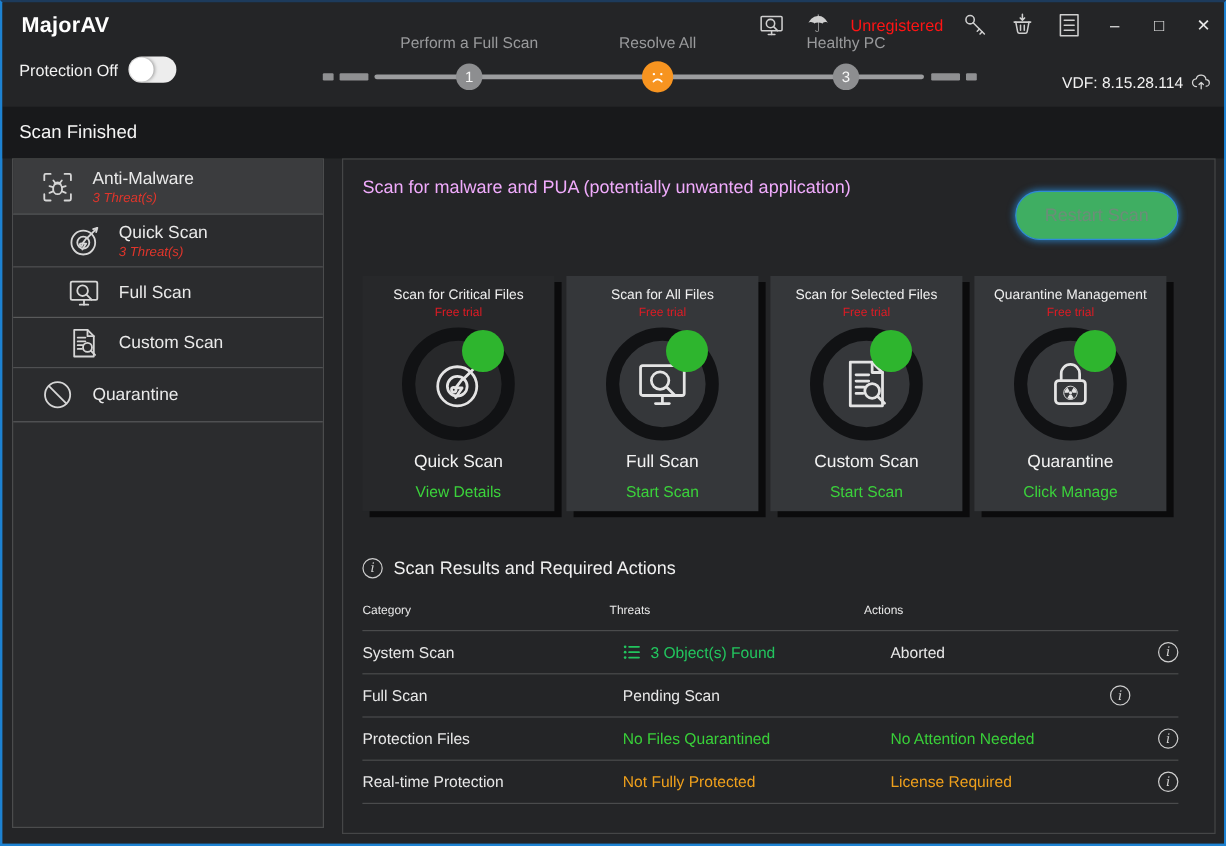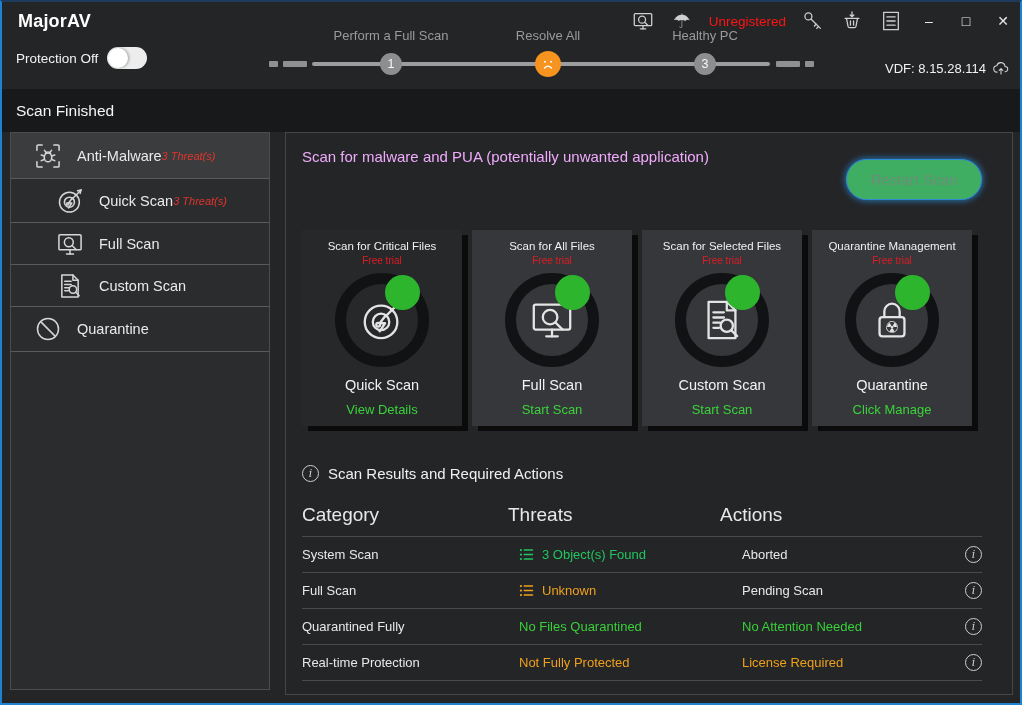--- a/index.html
+++ b/index.html
@@ -41,21 +41,21 @@
   .scan-bar { position: absolute; left: 0; top: 87px; right: 0; height: 43px; background: #18191b; display: flex; align-items: center; }
   .scan-bar span { margin-left: 14px; font-size: 15.5px; color: #f5f5f5; }
   
   .sidebar { position: absolute; left: 8px; top: 130px; width: 260px; bottom: 13px; background: #2b2c2e; border: 1px solid #4b4c4d; }
   .side-item { display: flex; align-items: center; border-bottom: 1px solid #595a5b; cursor: pointer; background: #2b2c2e; }
   .side-item.sel { background: #3b3c3e; }
   .side-icon { display: flex; align-items: center; justify-content: center; width: 30px; height: 30px; margin-right: 14px; }
   .side-icon svg { width: 28px; height: 28px; stroke: #d6d6d6; fill: none; stroke-width: 1.3; stroke-linecap: round; stroke-linejoin: round; }
   .lvl0 { margin-left: 22px; }
   .lvl1 { margin-left: 44px; }
-  .side-text { display: flex; flex-direction: row; }
+  .side-text { display: flex; flex-direction: column; }
   .side-label { font-size: 14.5px; color: #eaeaea; }
   .side-badge { font-size: 11px; font-style: italic; color: #e0352b; margin-top: 2px; }
   .side-badge:empty { display: none; }
   .h46 { height: 46px; } .h44 { height: 44px; } .h42 { height: 42px; } .h45 { height: 45px; }
   
   .main { position: absolute; left: 283px; top: 130px; right: 7px; bottom: 8px; background: #242527; border: 1px solid #454647; }
   .main-header { position: relative; padding: 15px 16px 0 16px; height: 70px; }
   .main-heading { font-size: 15px; color: #f0abfc; }
   .main-sub { font-size: 13px; color: #e8e8e8; margin-top: 15px; }
   .restart-btn {
@@ -72,21 +72,21 @@
   .ring { position: relative; width: 94px; height: 94px; margin: 7px auto 0; border-radius: 50%; border: 11px solid #111214; display: flex; align-items: center; justify-content: center; }
   .ring svg { width: 46px; height: 46px; stroke: #e4e4e4; fill: none; stroke-width: 1.2; stroke-linecap: round; stroke-linejoin: round; }
   .dot { position: absolute; top: -9px; right: -2px; width: 35px; height: 35px; border-radius: 50%; background: #2eb52e; }
   .card-name { font-size: 14.5px; color: #f2f2f2; margin-top: 10px; }
   .card-action { font-size: 13px; color: #3bd23b; margin-top: 9px; cursor: pointer; }
   
   .results-heading { display: flex; align-items: center; gap: 9px; margin: 26px 16px 0 16px; color: #f0f0f0; font-size: 15px; }
   .info-circle { width: 17px; height: 17px; min-width: 17px; border: 1px solid #cfcfcf; border-radius: 50%; color: #cfcfcf; font-size: 11px; font-style: italic; font-family: "DejaVu Serif", serif; display: flex; align-items: center; justify-content: center; cursor: pointer; }
   .rtable { margin: 16px 30px 0 16px; }
   .trow { display: grid; grid-template-columns: 206px 212px 200px 1fr; align-items: center; border-bottom: 1px solid #4a4b4c; }
-  .thead { padding: 6px 0 10px 0; color: #e8e8e8; font-size: 19px; }
+  .thead { padding: 6px 0 10px 0; color: #e8e8e8; font-size: 10px; }
   .tbody-row { height: 36px; font-size: 13px; gap: 11px; }
   .cell-cat { color: #e8e8e8; }
   .cell-threats { display: flex; align-items: center; gap: 8px; }
   .list-ic { width: 15px; height: 15px; display: flex; }
   .list-ic svg { width: 15px; height: 15px; stroke: currentColor; fill: none; stroke-width: 2; stroke-linecap: round; }
   .t-red { color: #22c55e; } .t-orange { color: #efa01c; } .t-green { color: #39d039; } .t-white { color: #e8e8e8; }
   .cell-info { justify-self: end; }
 </style>
 </head>
 <body>
@@ -376,34 +376,26 @@
               </svg>
             </span>
           <span>3 Object(s) Found</span>
         </span>
         <span class="t-white">Aborted</span>
         <span class="info-circle cell-info">i</span>
       </div>
 
       <div class="trow tbody-row">
         <span class="cell-cat">Full Scan</span>
-        <span class="cell-threats t-orange">
-          <span class="list-ic">
-              <svg>
-                <use href="#sym-list"></use>
-              </svg>
-            </span>
-          <span>Unknown</span>
-        </span>
         <span class="t-white">Pending Scan</span>
         <span class="info-circle cell-info">i</span>
       </div>
 
       <div class="trow tbody-row">
-        <span class="cell-cat">Quarantined Fully</span>
+        <span class="cell-cat">Protection Files</span>
         <span class="cell-threats t-green">
           <span>No Files Quarantined</span>
         </span>
         <span class="t-green">No Attention Needed</span>
         <span class="info-circle cell-info">i</span>
       </div>
 
       <div class="trow tbody-row">
         <span class="cell-cat">Real-time Protection</span>
         <span class="cell-threats t-orange">

